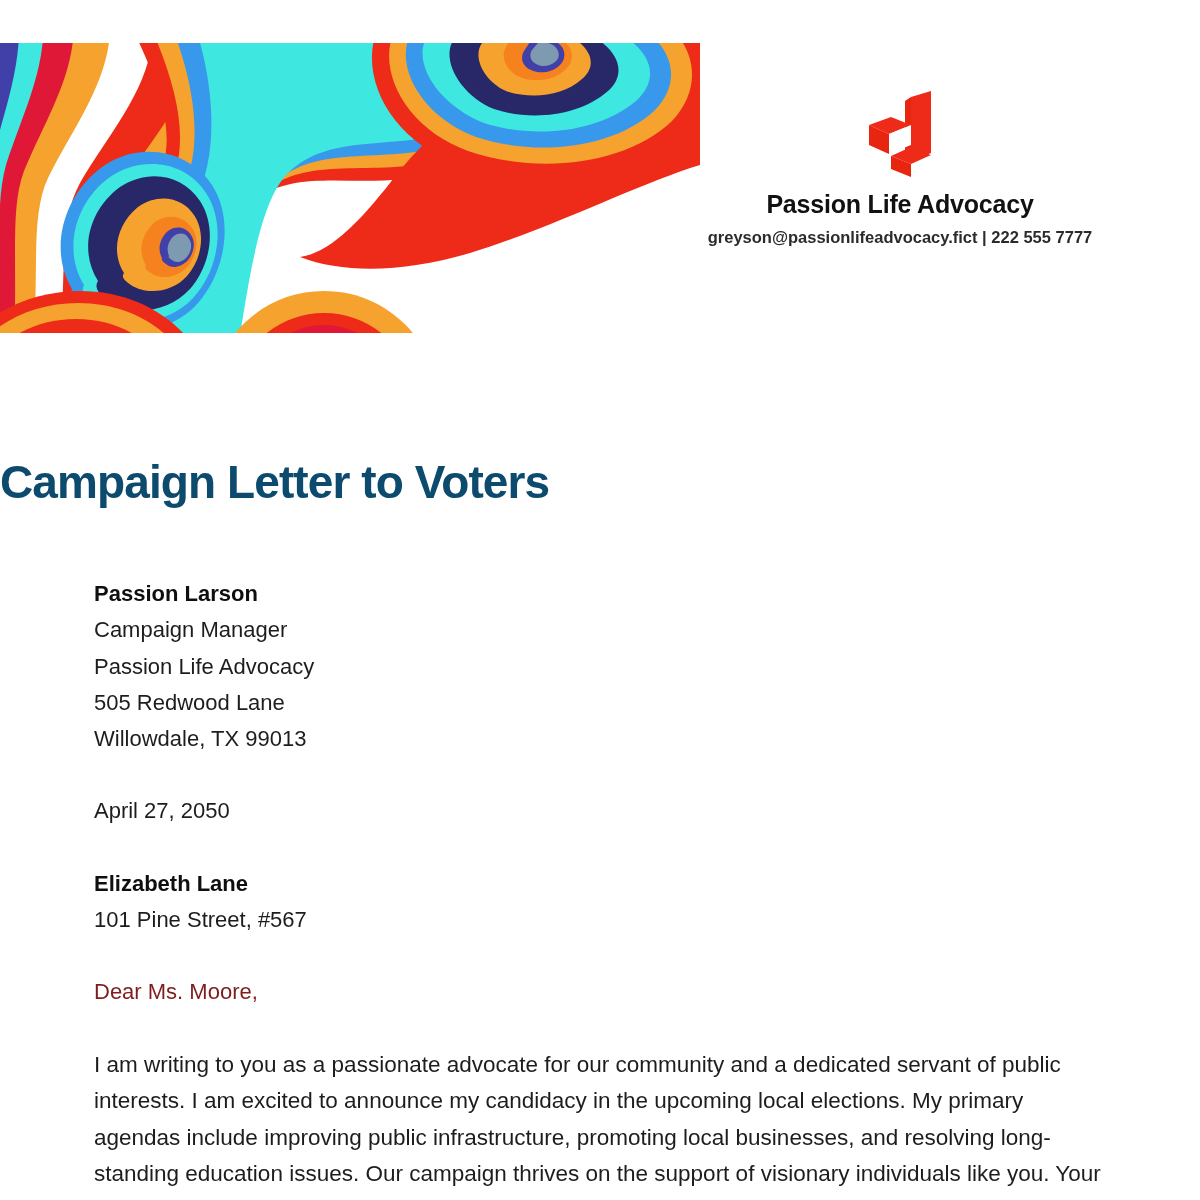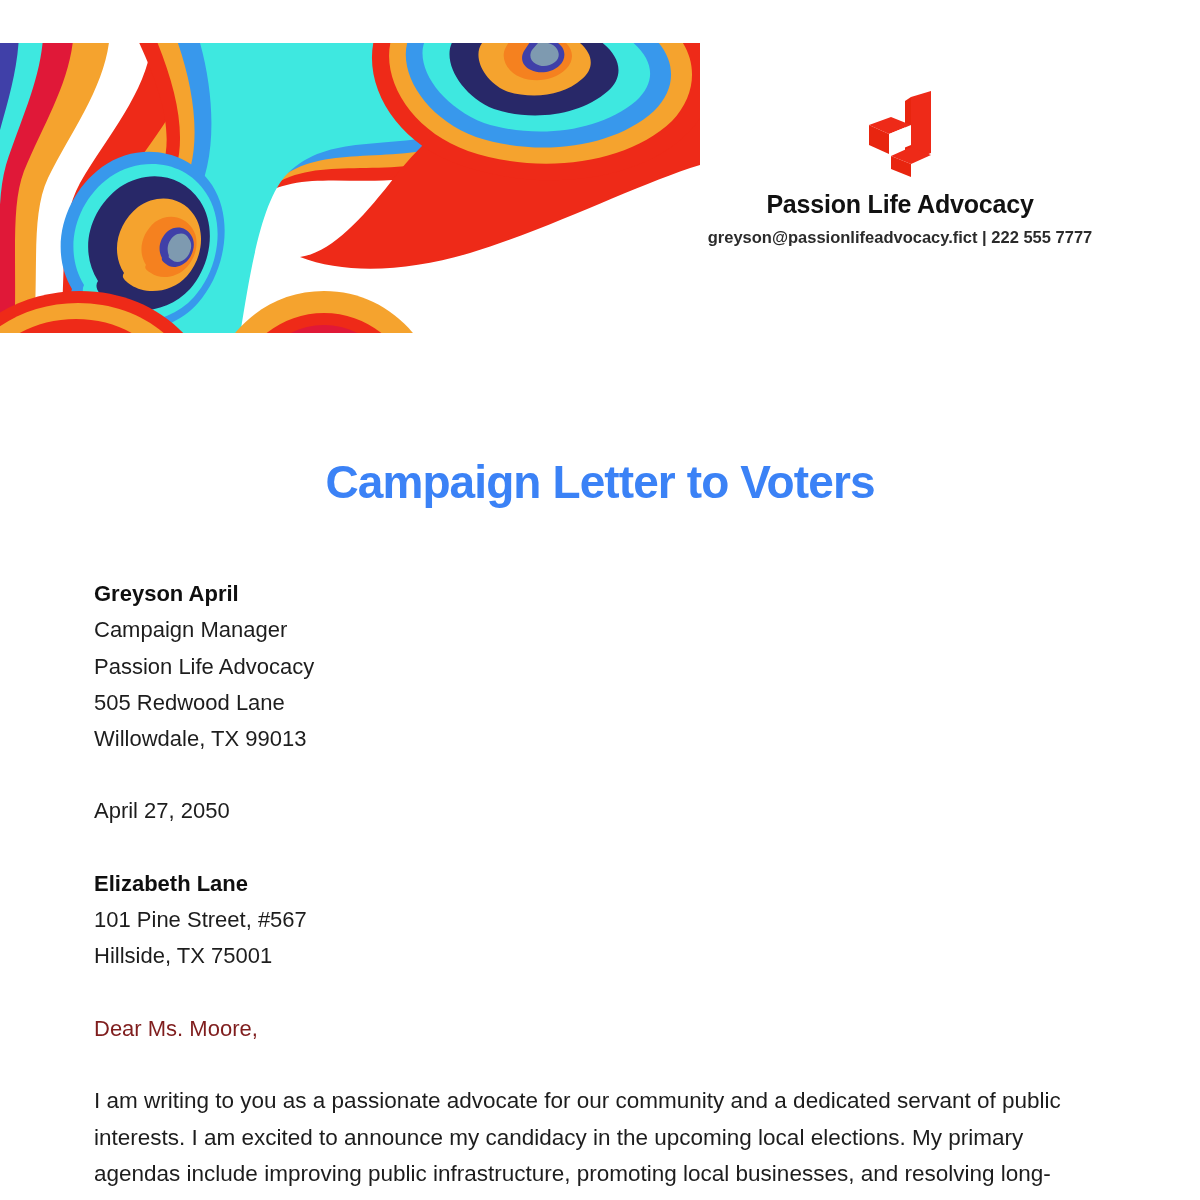--- a/index.html
+++ b/index.html
@@ -73,25 +73,25 @@
     line-height: 1.2;
     margin: 0;
   }
 
   
   .doc-title {
     position: absolute;
     left: 0;
     top: 412px;
     width: 1200px;
-    text-align: center;
+    text-align: left;
     font-size: 46px;
     font-weight: bold;
     letter-spacing: -0.9px;
-    color: #3b82f6;
+    color: #0c4a6e;
     margin: 0;
   }
 
   .content {
     position: absolute;
     left: 94px;
     top: 533px;
     width: 1010px;
   }
 
@@ -253,39 +253,38 @@
       <div class="brand-name">Passion Life Advocacy</div>
       <div class="brand-contact">greyson@passionlifeadvocacy.fict | 222 555 7777</div>
     </div>
   </div>
 
   <h1 class="doc-title">Campaign Letter to Voters</h1>
 
   <div class="content">
 
     <div class="block">
-      <div class="line bold">Greyson April</div>
+      <div class="line bold">Passion Larson</div>
       <div class="line">Campaign Manager</div>
       <div class="line">Passion Life Advocacy</div>
       <div class="line">505 Redwood Lane</div>
       <div class="line">Willowdale, TX 99013</div>
     </div>
 
     <div class="gap-sm"></div>
 
     <div class="block">
       <div class="line">April 27, 2050</div>
     </div>
 
     <div class="gap-sm"></div>
 
     <div class="block">
       <div class="line bold">Elizabeth Lane</div>
       <div class="line">101 Pine Street, #567</div>
-      <div class="line">Hillside, TX 75001</div>
     </div>
 
     <div class="gap-md"></div>
 
     <p class="salutation">Dear Ms. Moore,</p>
 
     <div class="gap-md"></div>
 
     <p class="para">I am writing to you as a passionate advocate for our community and a dedicated servant of public interests. I am excited to announce my candidacy in the upcoming local elections. My primary agendas include improving public infrastructure, promoting local businesses, and resolving long-standing education issues. Our campaign thrives on the support of visionary individuals like you. Your voice and your vote matter not only to me</p>
   </div>

